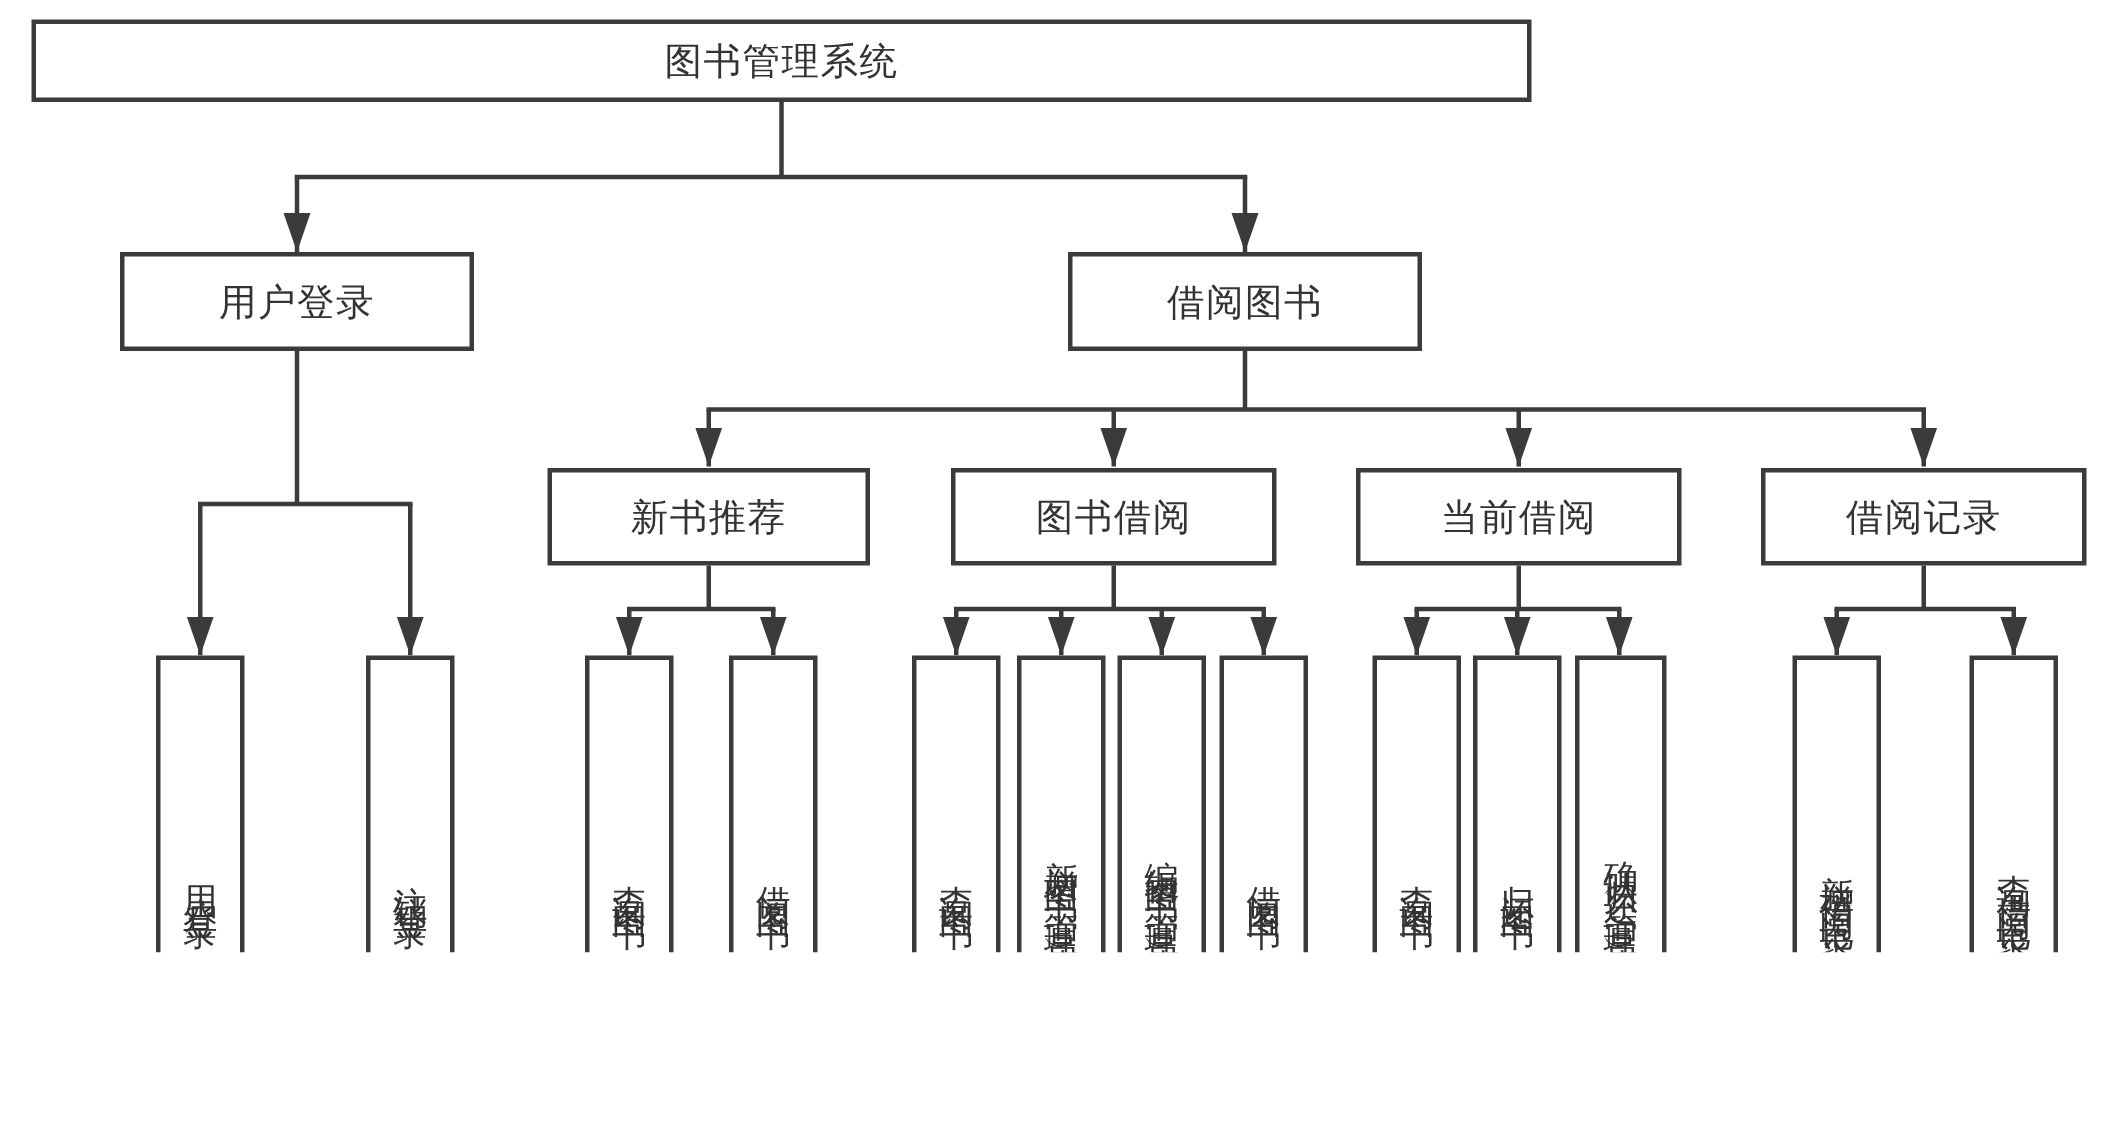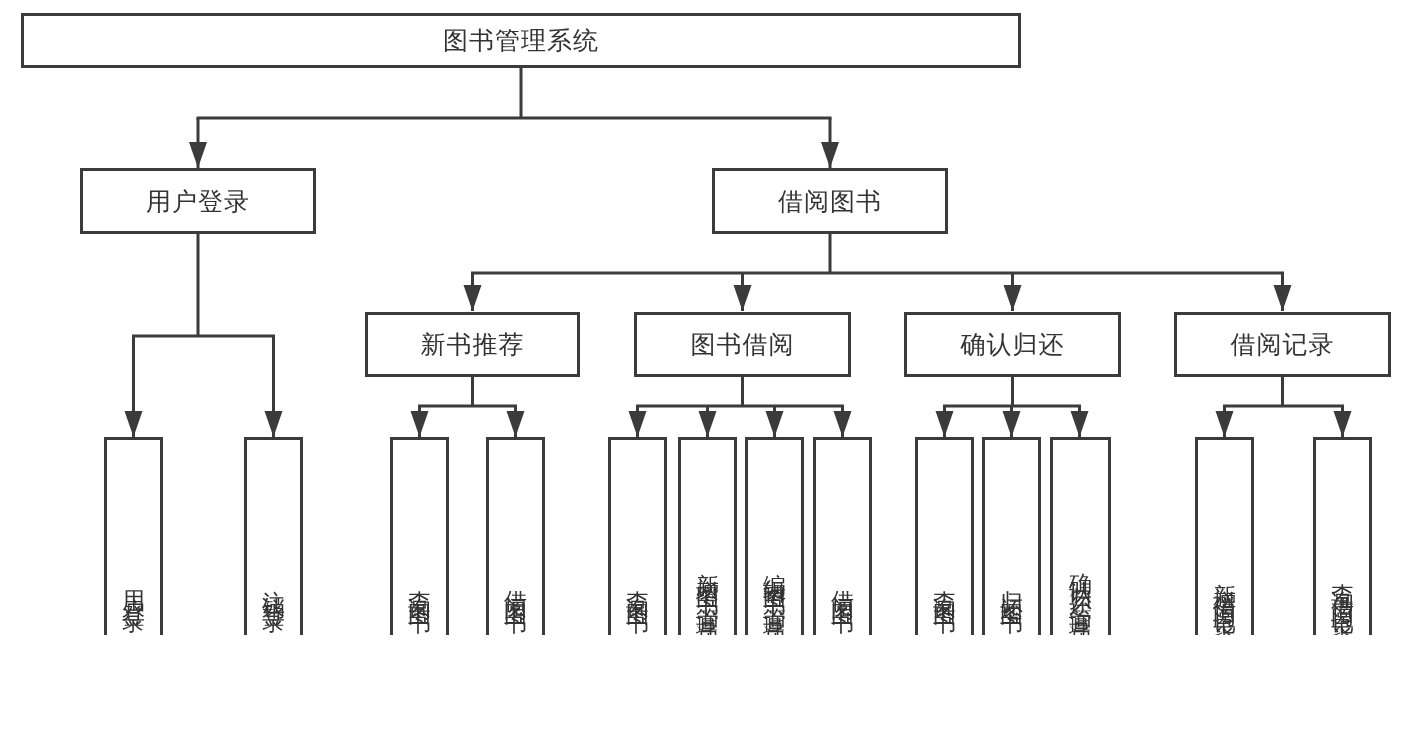--- a/index.html
+++ b/index.html
@@ -92,21 +92,21 @@
     <line x1="1342.5" y1="406" x2="1342.5" y2="437" stroke="#3b3b3b" stroke-width="3" marker-end="url(#arw)"></line>
   </svg>
 
   <div class="node" style="left:21px;top:13px;width:1000px;height:55px;">图书管理系统</div>
 
   <div class="node" style="left:80px;top:168px;width:236px;height:66px;">用户登录</div>
   <div class="node" style="left:712px;top:168px;width:236px;height:66px;">借阅图书</div>
 
   <div class="node" style="left:365px;top:312px;width:215px;height:65px;text-align:right;">新书推荐</div>
   <div class="node" style="left:634px;top:312px;width:217px;height:65px;font-family:Liberation Mono, monospace;">图书借阅</div>
-  <div class="node" style="left:904px;top:312px;width:217px;height:65px;">确认归还</div>
+  <div class="node" style="left:904px;top:312px;width:217px;height:65px;">当前借阅</div>
   <div class="node" style="left:1174px;top:312px;width:217px;height:65px;text-align:center;">借阅记录</div>
 
   <div class="node leaf" style="left:104px;top:437px;width:59px;height:298px;">用户登录</div>
   <div class="node leaf" style="left:244px;top:437px;width:59px;height:298px;">注销登录</div>
 
   <div class="node leaf" style="left:390px;top:437px;width:59px;height:298px;">查询图书</div>
   <div class="node leaf" style="left:486px;top:437px;width:59px;height:298px;">借阅图书</div>
 
   <div class="node leaf" style="left:608px;top:437px;width:59px;height:298px;">查询图书</div>
   <div class="node leaf" style="left:678px;top:437px;width:59px;height:298px;">新增图书（管理员）</div>

